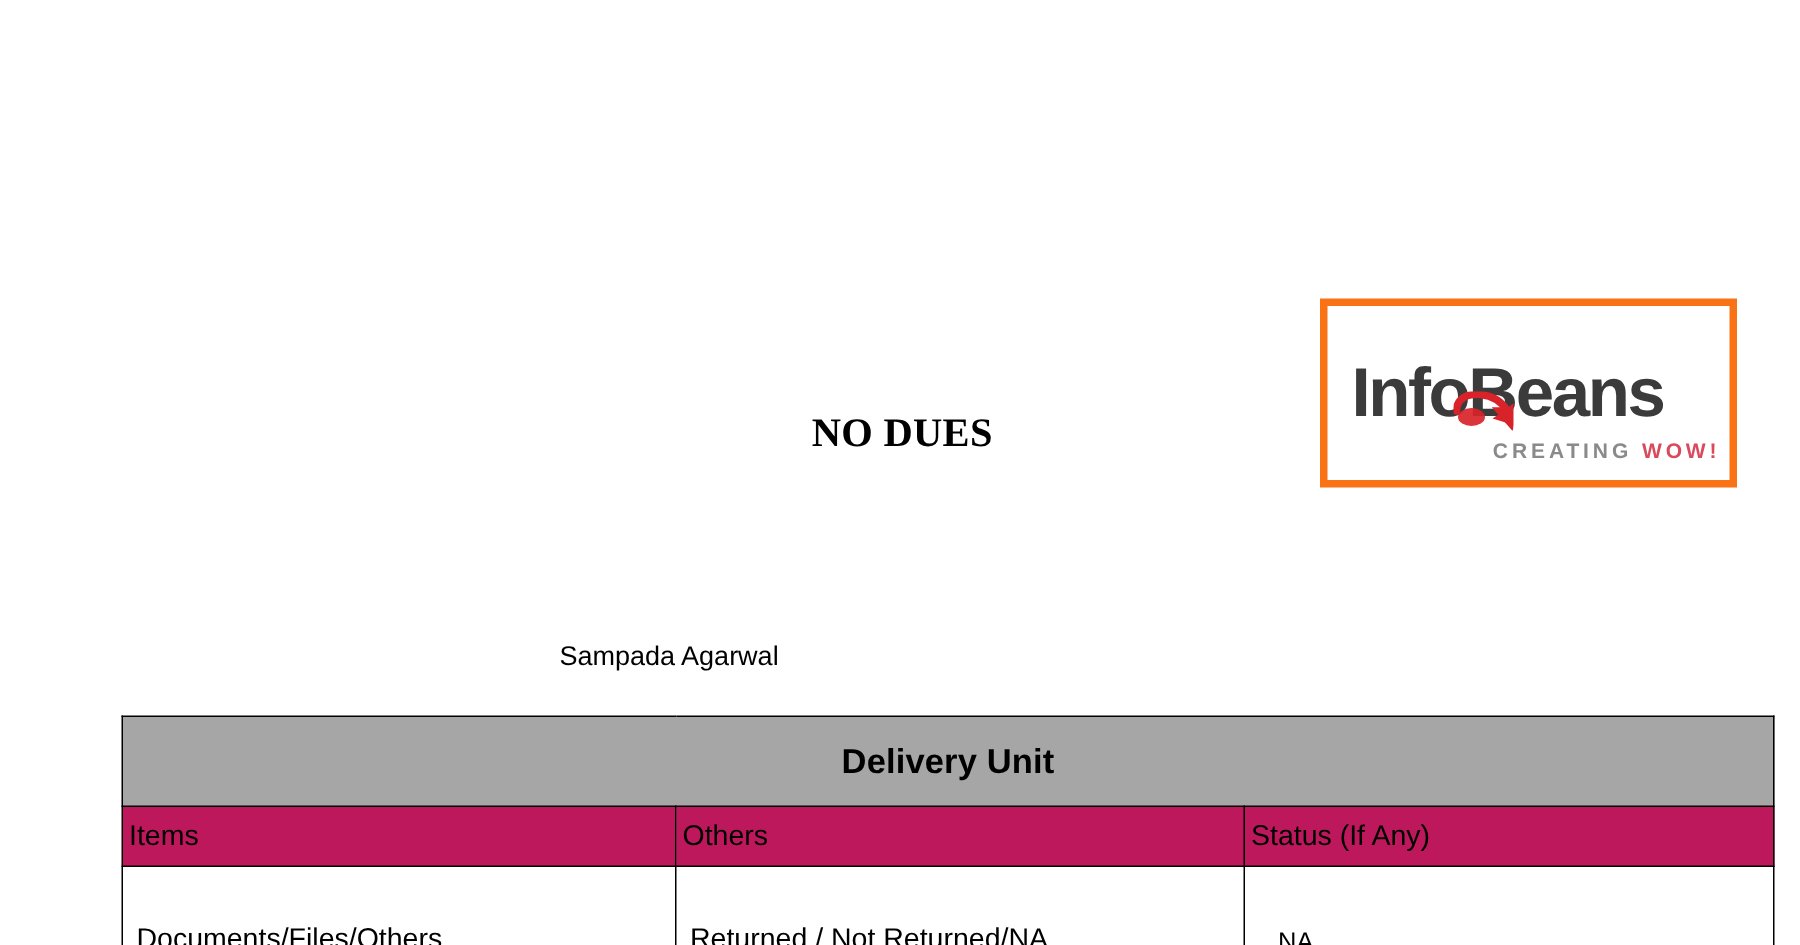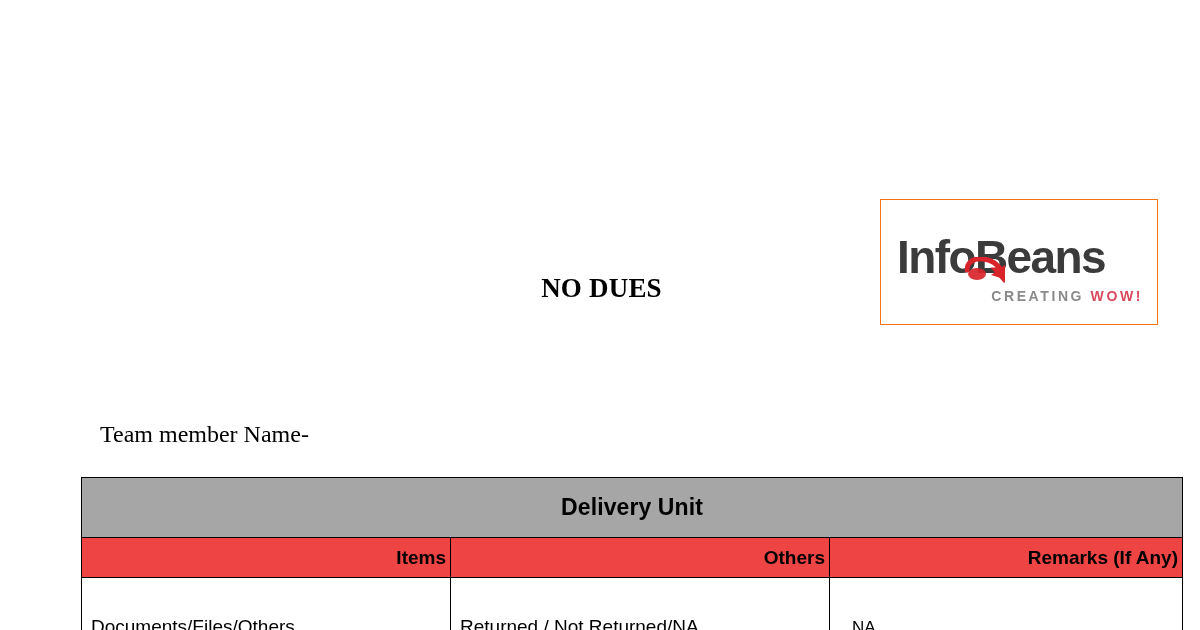--- a/index.html
+++ b/index.html
@@ -38,21 +38,21 @@
   .doc-title .line-1 { margin-left: 3px; }
   .doc-title .line-2 { margin-left: 3px; }
 
   
   .logo-box {
     position: absolute;
     left: 880px;
     top: 199px;
     width: 278px;
     height: 126px;
-    border: 1px solid #f97316;
+    border: 5px solid #f97316;
     box-sizing: border-box;
     background: #ffffff;
   }
   .logo-inner {
     position: absolute;
     left: 16px;
     top: 32px;
     width: 246px;
     height: 78px;
   }
@@ -141,24 +141,24 @@
 
   .section-head td {
     background: #a6a6a6;
     height: 51px;
     text-align: center;
     font-weight: bold;
     font-size: 23px;
     letter-spacing: 0.1px;
   }
   .col-head td {
-    background: #ef4444;
+    background: #be185d;
     height: 31px;
-    text-align: right;
-    font-weight: bold;
+    text-align: left;
+    font-weight: normal;
     font-size: 19px;
   }
   .data-row td {
     background: #ffffff;
     height: 86px;
     font-size: 19px;
     padding-left: 9px;
     padding-right: 9px;
     text-align: left;
   }
@@ -184,37 +184,37 @@
       <path d="M26,18 L38,10 L39,22 Z" fill="#d8232a"></path>
       <ellipse cx="12" cy="17" rx="9" ry="6" fill="#d8232a" opacity="0.92"></ellipse>
     </svg>
     <div class="logo-tagline">
       <span>CREATING </span><span class="wow">WOW!</span>
     </div>
   </div>
 </div>
 
 <div class="member-row">
-  <span class="member-label">Team member Name-</span>
+  <span class="member-value">Sampada Agarwal</span>
 </div>
 
 <table class="dues-table">
   <colgroup>
     <col class="col-items">
     <col class="col-status">
     <col class="col-remarks">
   </colgroup>
   <tbody>
     <tr class="section-head">
       <td colspan="3">Delivery Unit</td>
     </tr>
     <tr class="col-head">
       <td>Items</td>
       <td>Others</td>
-      <td>Remarks (If Any)</td>
+      <td>Status (If Any)</td>
     </tr>
     <tr class="data-row">
       <td class="cell-items">Documents/Files/Others</td>
       <td class="cell-status">Returned / Not Returned/NA</td>
       <td class="cell-remarks">NA</td>
     </tr>
   </tbody>
 </table>
 
 </body></html>

